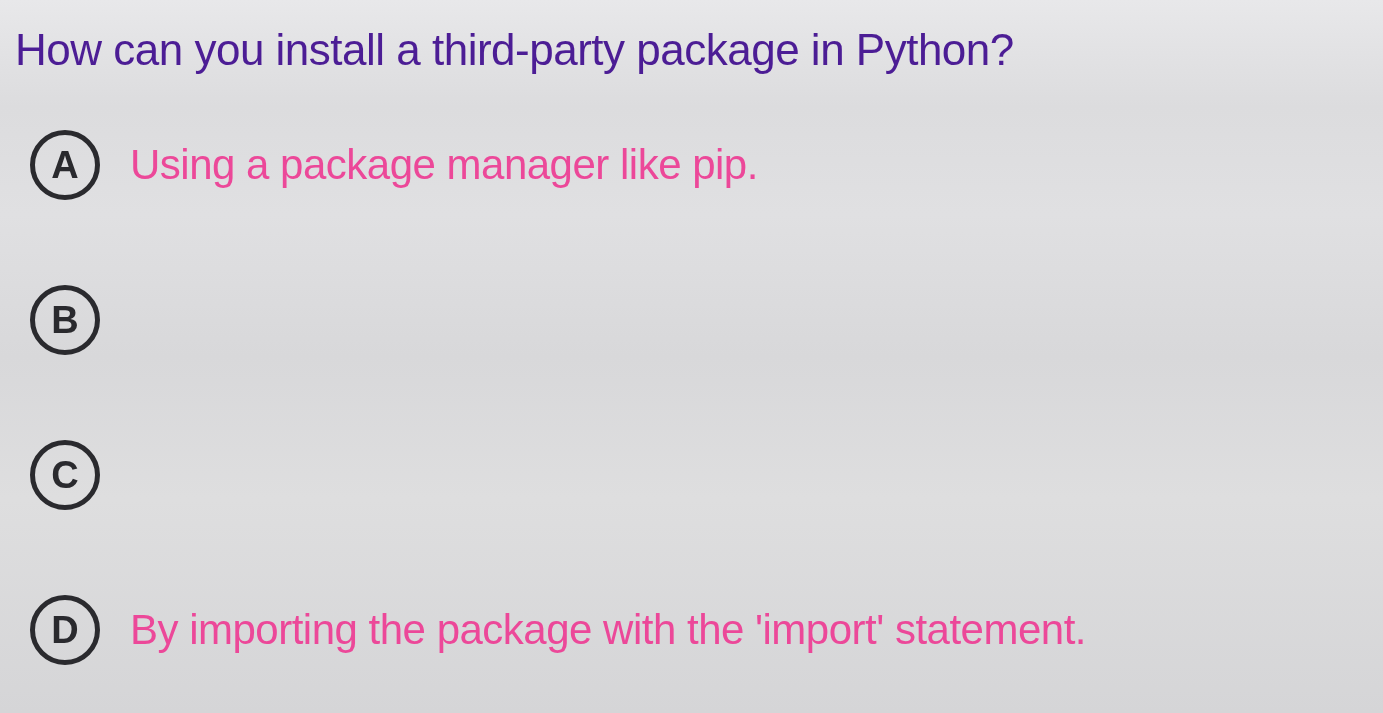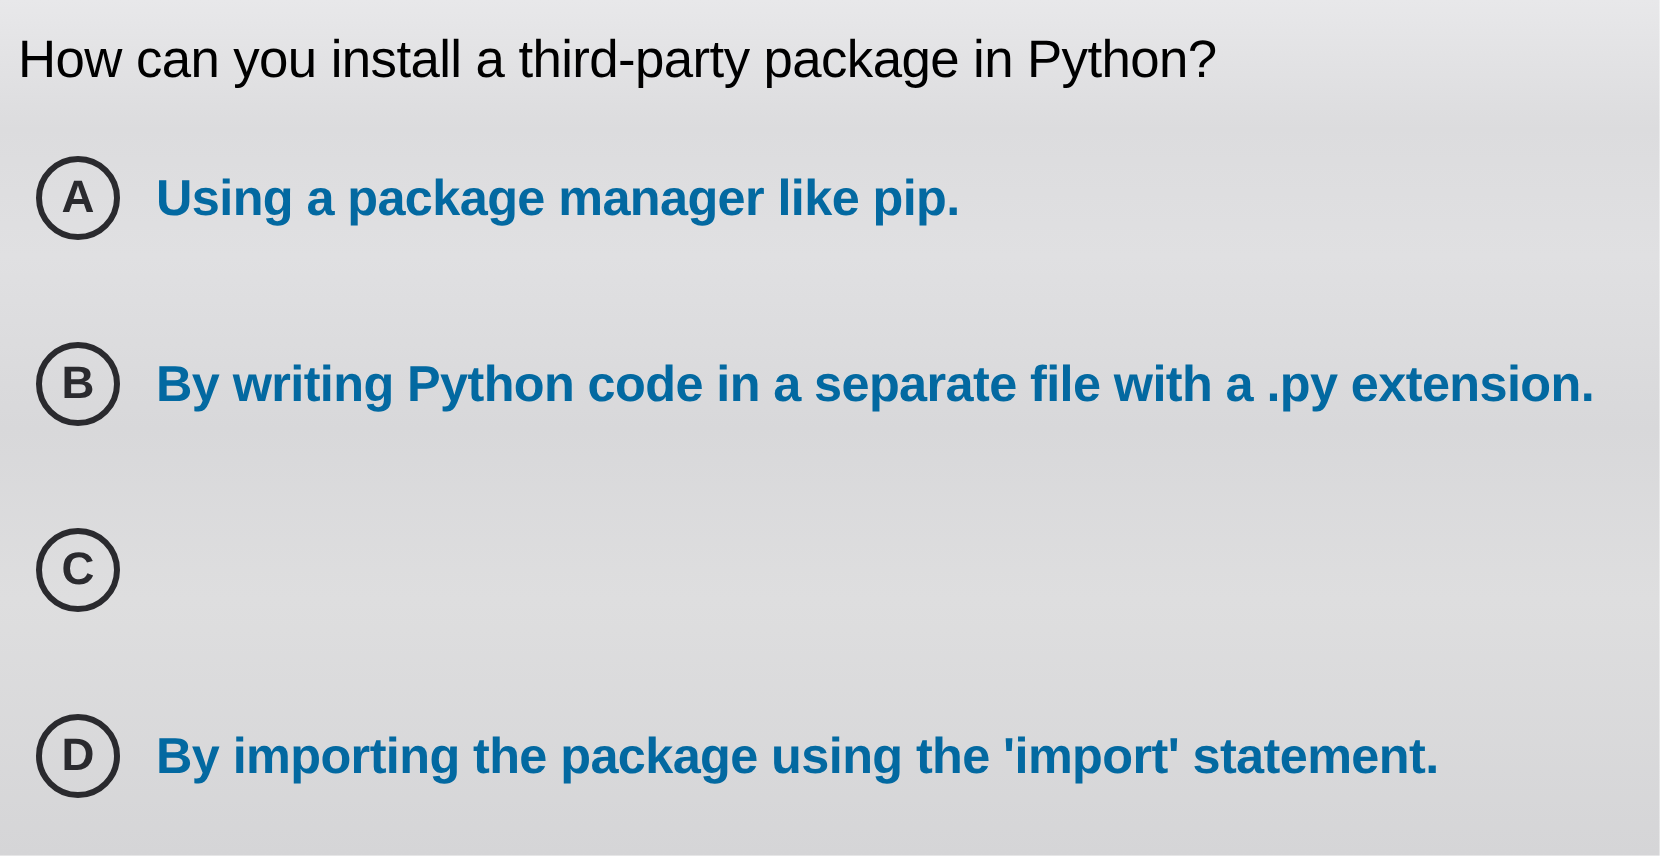--- a/index.html
+++ b/index.html
@@ -10,21 +10,21 @@
     body {
       width: 1383px;
       height: 713px;
       background: linear-gradient(to bottom, #e8e8ea 0%, #dcdcde 15%, #e0e0e2 30%, #d8d8da 50%, #dededf 70%, #d5d5d7 100%);
       font-family: 'Segoe UI', Tahoma, Geneva, Verdana, sans-serif;
       padding: 25px 15px;
       overflow: hidden;
     }
     .question {
       font-size: 44px;
-      color: #000000;
+      color: #4c1d95;
       font-weight: 400;
       margin-bottom: 55px;
       letter-spacing: -0.5px;
     }
     .choices {
       display: flex;
       flex-direction: column;
       gap: 85px;
       padding-left: 15px;
     }
@@ -42,39 +42,38 @@
       display: flex;
       align-items: center;
       justify-content: center;
       font-size: 38px;
       font-weight: 700;
       color: #2a2a2e;
       background: transparent;
     }
     .choice-text {
       font-size: 42px;
-      color: #0369a1;
-      font-weight: 700;
+      color: #ec4899;
+      font-weight: 400;
       letter-spacing: -0.5px;
     }
   </style>
 </head>
 <body>
 
 <div class="question">How can you install a third-party package in Python?</div>
 
 <div class="choices">
   <div class="choice">
     <div class="choice-letter">A</div>
     <div class="choice-text">Using a package manager like pip.</div>
   </div>
   <div class="choice">
     <div class="choice-letter">B</div>
-    <div class="choice-text">By writing Python code in a separate file with a .py extension.</div>
   </div>
   <div class="choice">
     <div class="choice-letter">C</div>
   </div>
   <div class="choice">
     <div class="choice-letter">D</div>
-    <div class="choice-text">By importing the package using the 'import' statement.</div>
+    <div class="choice-text">By importing the package with the 'import' statement.</div>
   </div>
 </div>
 
 </body></html>

